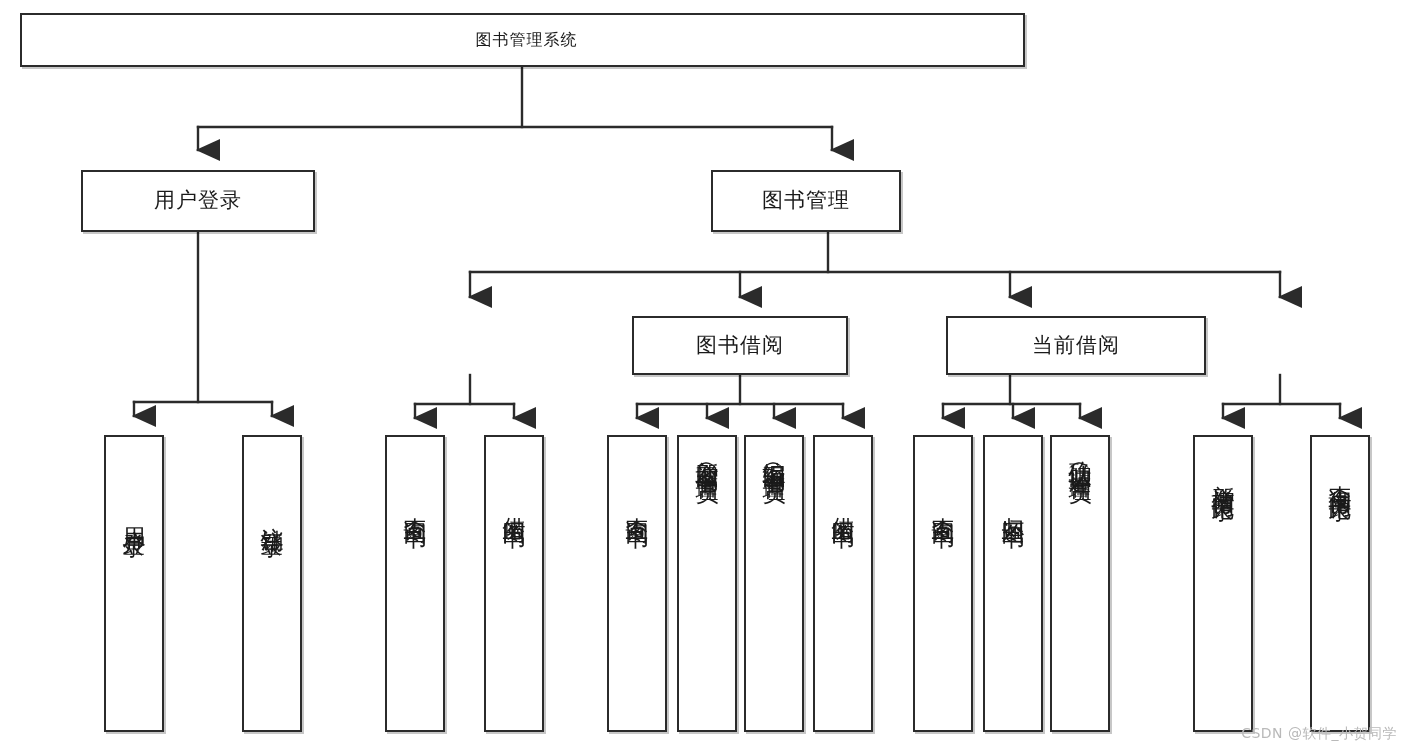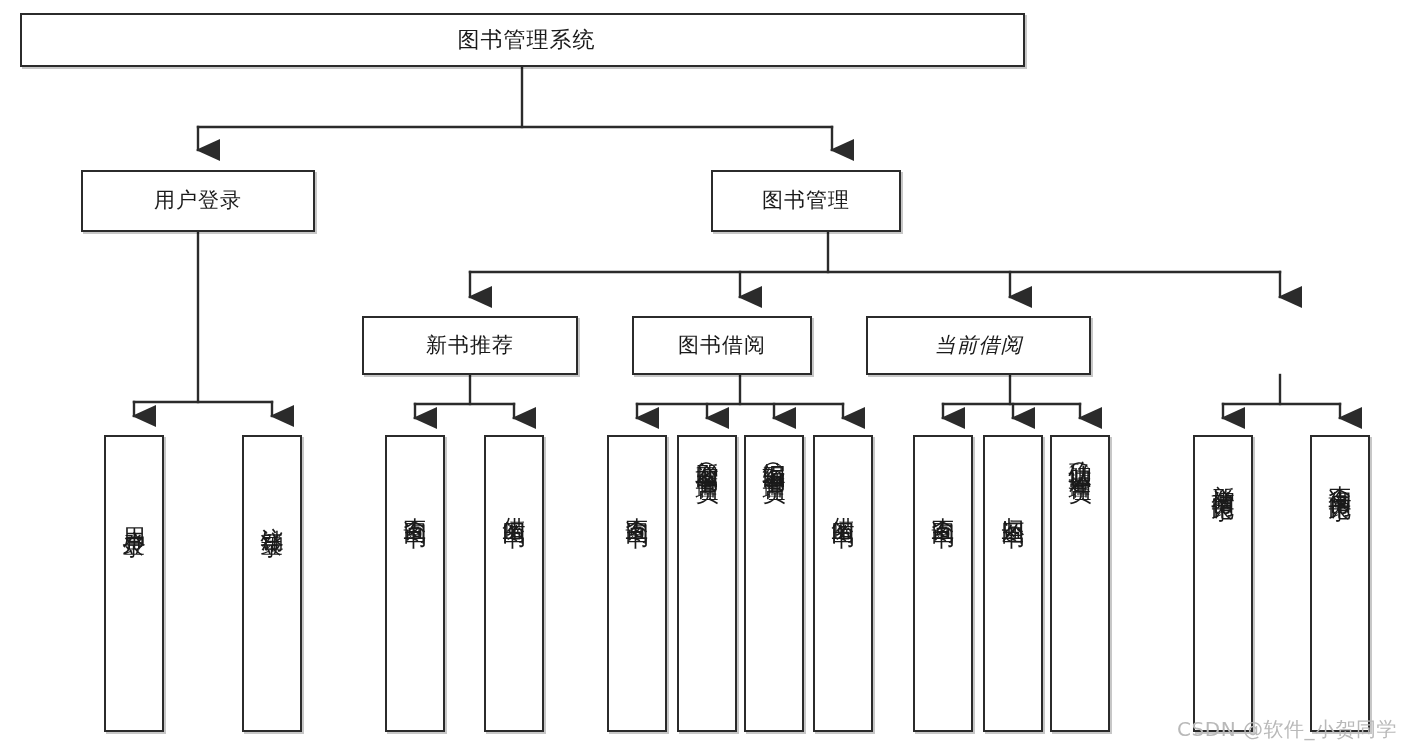--- a/index.html
+++ b/index.html
@@ -27,42 +27,42 @@
     color:#1a1a1a;
   }
   .node .label{
     font-size:21px;
     line-height:1.1;
     letter-spacing:1px;
     white-space:nowrap;
   }
 
   
-  .node.root .label{font-size:22px;margin-left:8px;}
+  .node.root .label{font-size:16px;margin-left:8px;}
 
   
   .node.leaf{
     align-items:flex-start;
     justify-content:center;
     padding-top:10px;
   }
   .node.leaf .label{
     writing-mode:vertical-rl;
     text-orientation:upright;
     font-size:23px;
     line-height:1.18;
     letter-spacing:3px;
     white-space:nowrap;
     max-height:285px;
   }
 
   #watermark{
     position:absolute;
     right:8px;bottom:4px;
-    font-size:20px;
+    font-size:14px;
     color:#b9b9b9;
     letter-spacing:.5px;
     white-space:nowrap;
     pointer-events:none;
   }
 </style>
 </head>
 <body>
 
 <div id="canvas">
@@ -121,27 +121,24 @@
     <span class="label">图书管理系统</span>
   </div>
 
   <div class="node" style="left:81px;top:170px;width:234px;height:62px;">
     <span class="label">用户登录</span>
   </div>
   <div class="node" style="left:711px;top:170px;width:190px;height:62px;">
     <span class="label">图书管理</span>
   </div>
 
-  <div class="node" style="left:362px;top:316px;width:216px;height:59px;">
-    <span class="label">新书推荐</span>
-  </div>
-  <div class="node" style="left:632px;top:316px;width:180px;height:59px;">
+  <div class="node" style="left:632px;top:316px;width:216px;height:59px;">
     <span class="label">图书借阅</span>
   </div>
-  <div class="node" style="left:866px;top:316px;width:225px;height:59px;font-style:italic;">
+  <div class="node" style="left:946px;top:316px;width:260px;height:59px;">
     <span class="label">当前借阅</span>
   </div>
 
   <div class="node leaf" style="left:104px;top:435px;width:60px;height:297px;padding-top:72px;">
     <span class="label">用户登录</span>
   </div>
   <div class="node leaf" style="left:242px;top:435px;width:60px;height:297px;padding-top:72px;">
     <span class="label">注销登录</span>
   </div>
 

